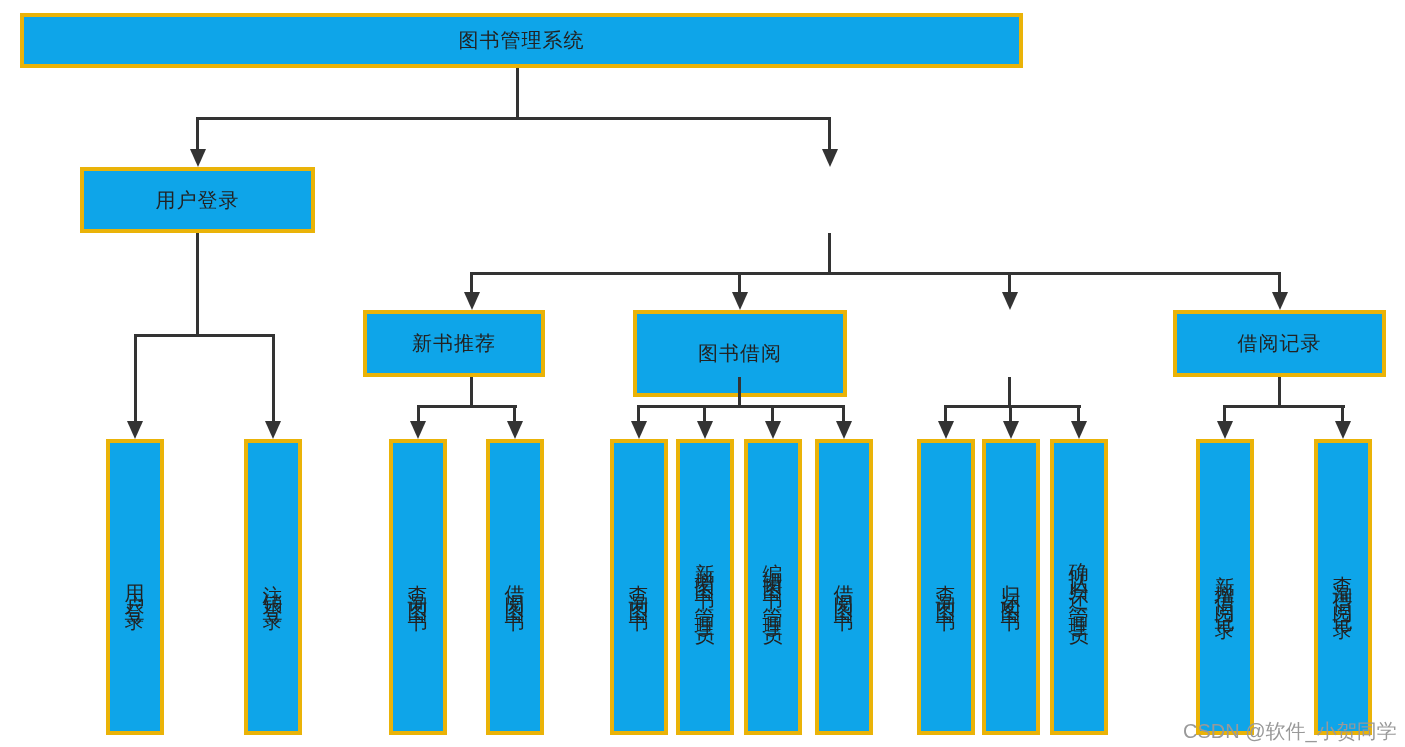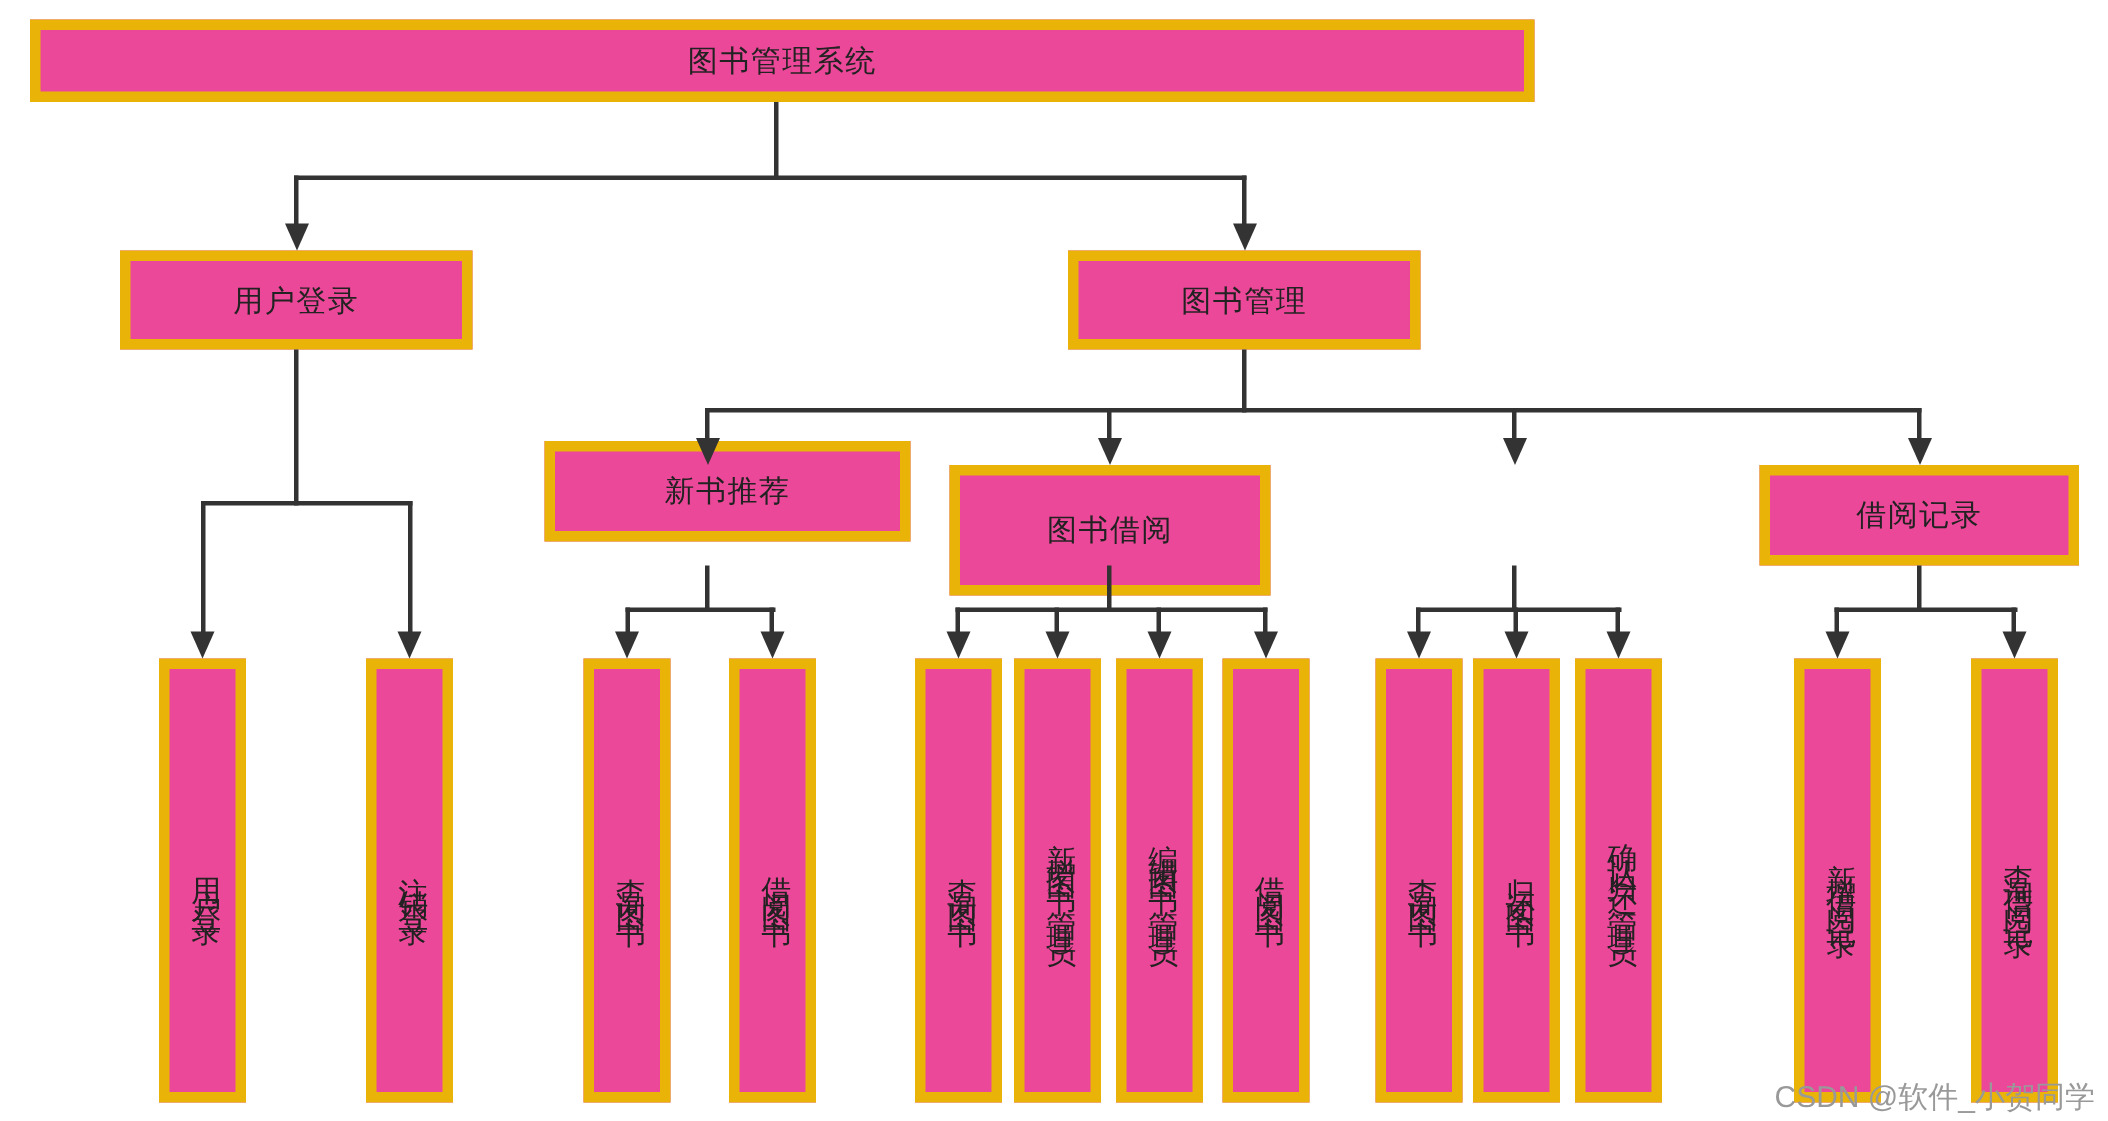--- a/index.html
+++ b/index.html
@@ -7,27 +7,26 @@
     position: relative;
     width: 1405px;
     height: 747px;
     background: #ffffff;
     overflow: hidden;
     font-family: "Liberation Sans", sans-serif;
     color: #222222;
   }
   .box {
     position: absolute;
-    background: #ec4899;
-    border: 7px solid #eab308;
+    background: #0ea5e9;
+    border: 4px solid #eab308;
     box-sizing: border-box;
     display: flex;
     align-items: center;
     justify-content: center;
-    font-family: Liberation Mono, monospace;
   }
   .h-label {
     font-size: 20px;
     letter-spacing: 1px;
     color: #222222;
     white-space: nowrap;
   }
   .v-label {
     writing-mode: vertical-rl;
     text-orientation: mixed;
@@ -43,21 +42,21 @@
     position: absolute;
     width: 0; height: 0;
     border-left: 8px solid transparent;
     border-right: 8px solid transparent;
     border-top: 18px solid #333333;
   }
   
   .n-root   { left: 20px;  top: 13px;  width: 1003px; height: 55px; }
   .n-l2-0   { left: 80px;  top: 167px; width: 235px;  height: 66px; }
   .n-l2-1   { left: 712px; top: 167px; width: 235px;  height: 66px; }
-  .n-l3-0   { left: 363px; top: 294px; width: 244px;  height: 67px; }
+  .n-l3-0   { left: 363px; top: 310px; width: 182px;  height: 67px; }
   .n-l3-1   { left: 633px; top: 310px; width: 214px;  height: 87px; }
   .n-l3-2   { left: 903px; top: 310px; width: 214px;  height: 67px; }
   .n-l3-3   { left: 1173px;top: 310px; width: 213px;  height: 67px; }
   .leaf     { top: 439px;  width: 58px; height: 296px; }
   .n-lf-0  { left: 106px; }  .n-lf-1  { left: 244px; }
   .n-lf-2  { left: 389px; }  .n-lf-3  { left: 486px; }
   .n-lf-4  { left: 610px; }  .n-lf-5  { left: 676px; }
   .n-lf-6  { left: 744px; }  .n-lf-7  { left: 815px; }
   .n-lf-8  { left: 917px; }  .n-lf-9  { left: 982px; }
   .n-lf-10 { left: 1050px; } .n-lf-11 { left: 1196px; }
@@ -77,23 +76,20 @@
 
 <div class="canvas">
 
   <div class="box n-root">
     <span class="h-label">图书管理系统</span>
   </div>
 
   <div class="box n-l2-0">
     <span class="h-label">用户登录</span>
   </div>
-  <div class="box n-l2-1">
-    <span class="h-label">图书管理</span>
-  </div>
 
   <div class="box n-l3-0">
     <span class="h-label">新书推荐</span>
   </div>
   <div class="box n-l3-1">
     <span class="h-label">图书借阅</span>
   </div>
   <div class="box n-l3-3">
     <span class="h-label">借阅记录</span>
   </div>

